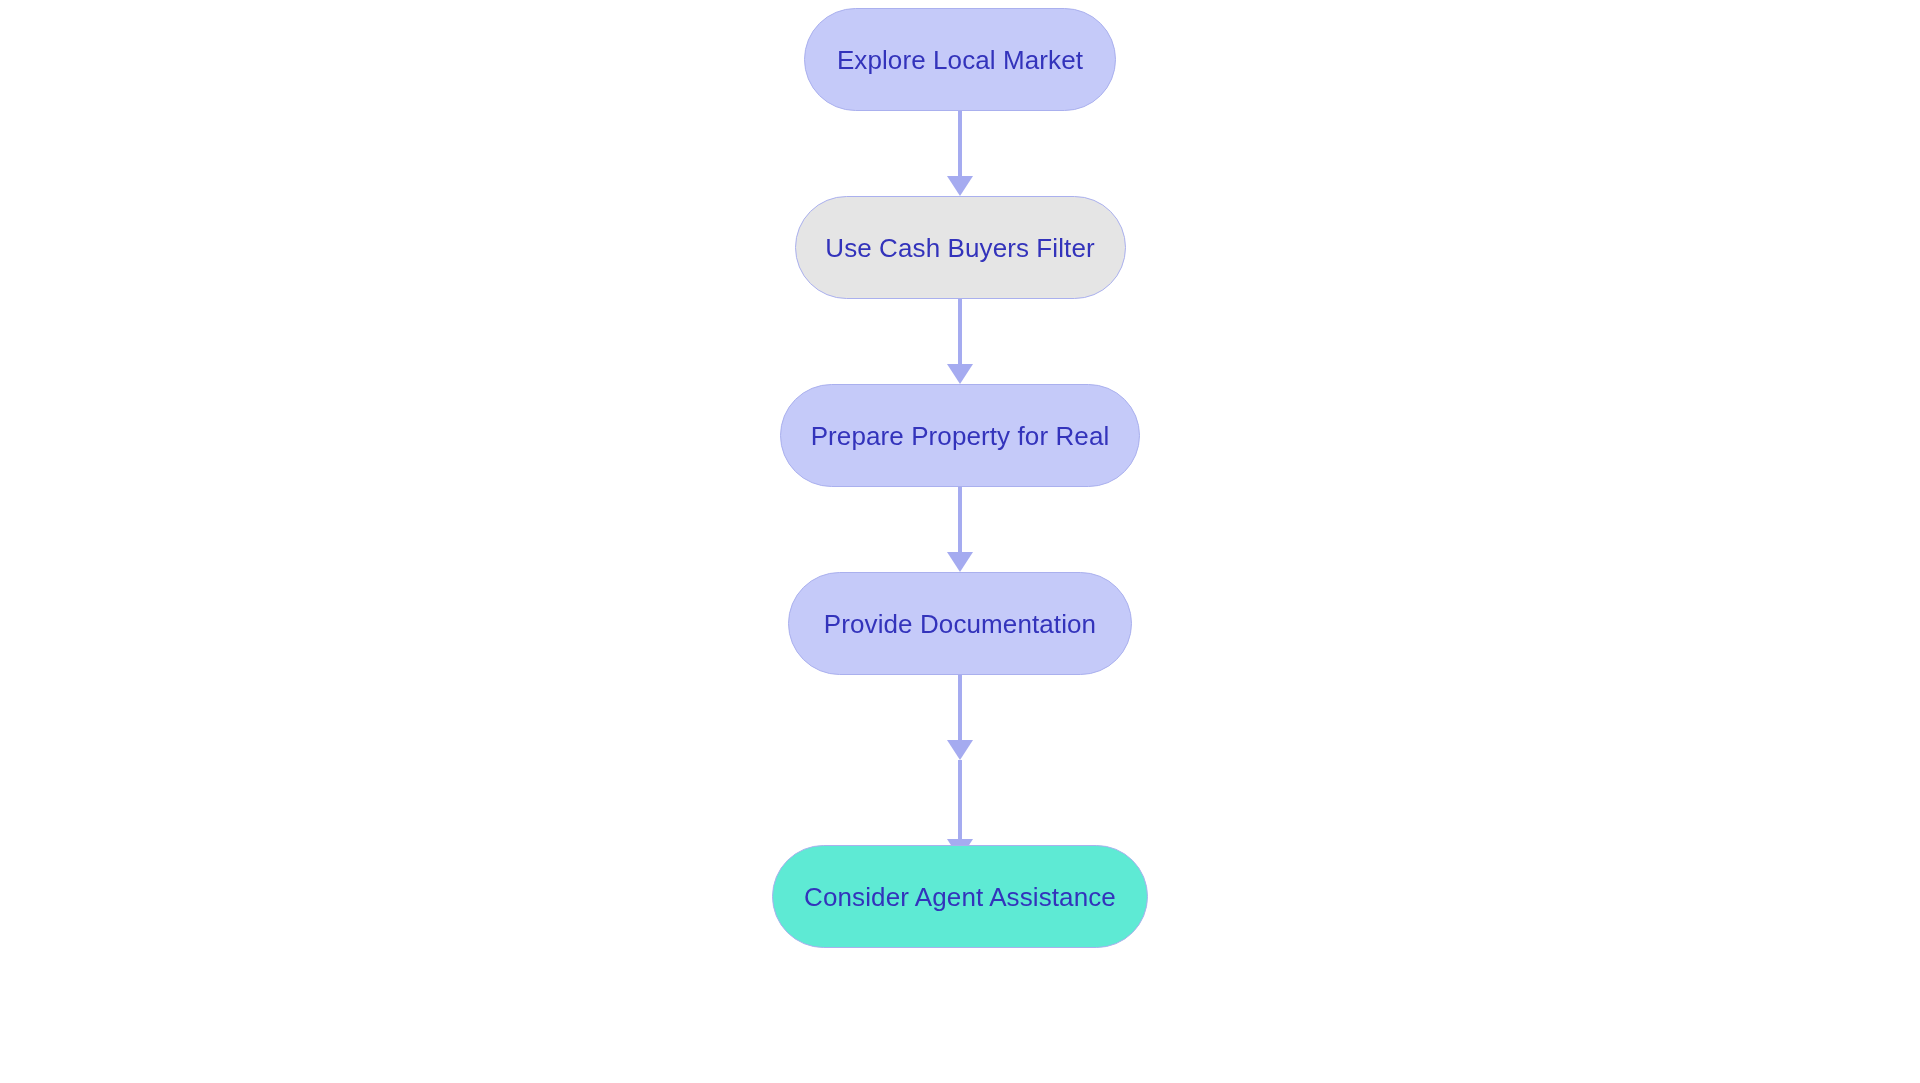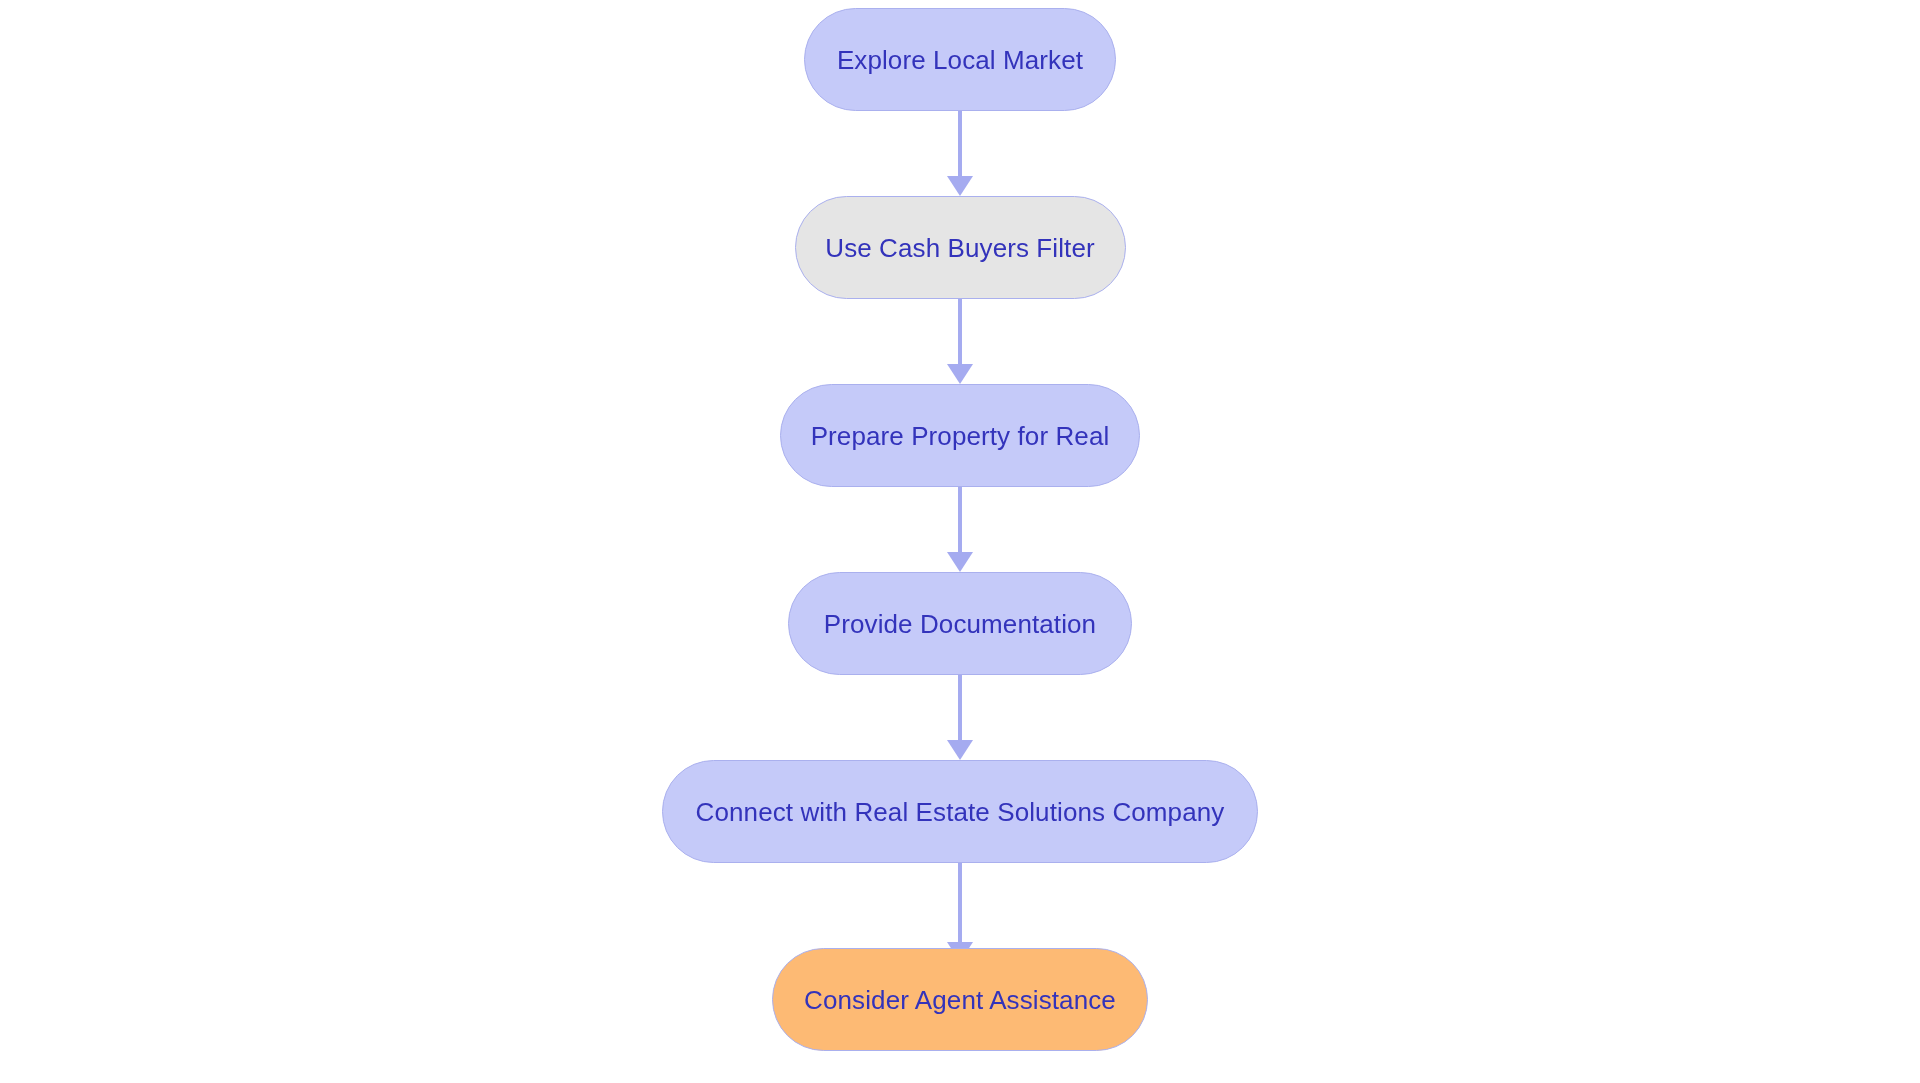--- a/index.html
+++ b/index.html
@@ -97,27 +97,24 @@
 
     <div class="node" id="node-3" style="width: 344px; background: rgb(197, 202, 249); border-color: rgb(170, 176, 238);">
       <span class="node-label" style="color: rgb(51, 51, 187);">Provide Documentation</span>
     </div>
 
     <svg class="connector" id="conn-3" viewBox="0 0 40 85" xmlns="http://www.w3.org/2000/svg">
       <line x1="20" y1="0" x2="20" y2="66" stroke="#a5abf0" stroke-width="4"></line>
       <polygon points="7,65 33,65 20,85" fill="#a5abf0"></polygon>
     </svg>
 
-    <div class="node" id="node-4" style="width: 596px; background: rgb(197, 202, 249); border-color: rgb(170, 176, 238);">
-      <span class="node-label" style="color: rgb(51, 51, 187);">Connect with Real Estate Solutions Company</span>
-    </div>
 
     <svg class="connector" id="conn-4" viewBox="0 0 40 85" xmlns="http://www.w3.org/2000/svg">
       <line x1="20" y1="0" x2="20" y2="80" stroke="#a5abf0" stroke-width="4"></line>
       <polygon points="7,79 33,79 20,99" fill="#a5abf0"></polygon>
     </svg>
 
-    <div class="node" id="node-5" style="width: 376px; background: #fdba74; border-color: rgb(170, 176, 238);">
+    <div class="node" id="node-5" style="width: 376px; background: #5eead4; border-color: rgb(170, 176, 238);">
       <span class="node-label" style="color: rgb(51, 51, 187);">Consider Agent Assistance</span>
     </div>
 
   </div>
 </div>
 
 </body></html>

